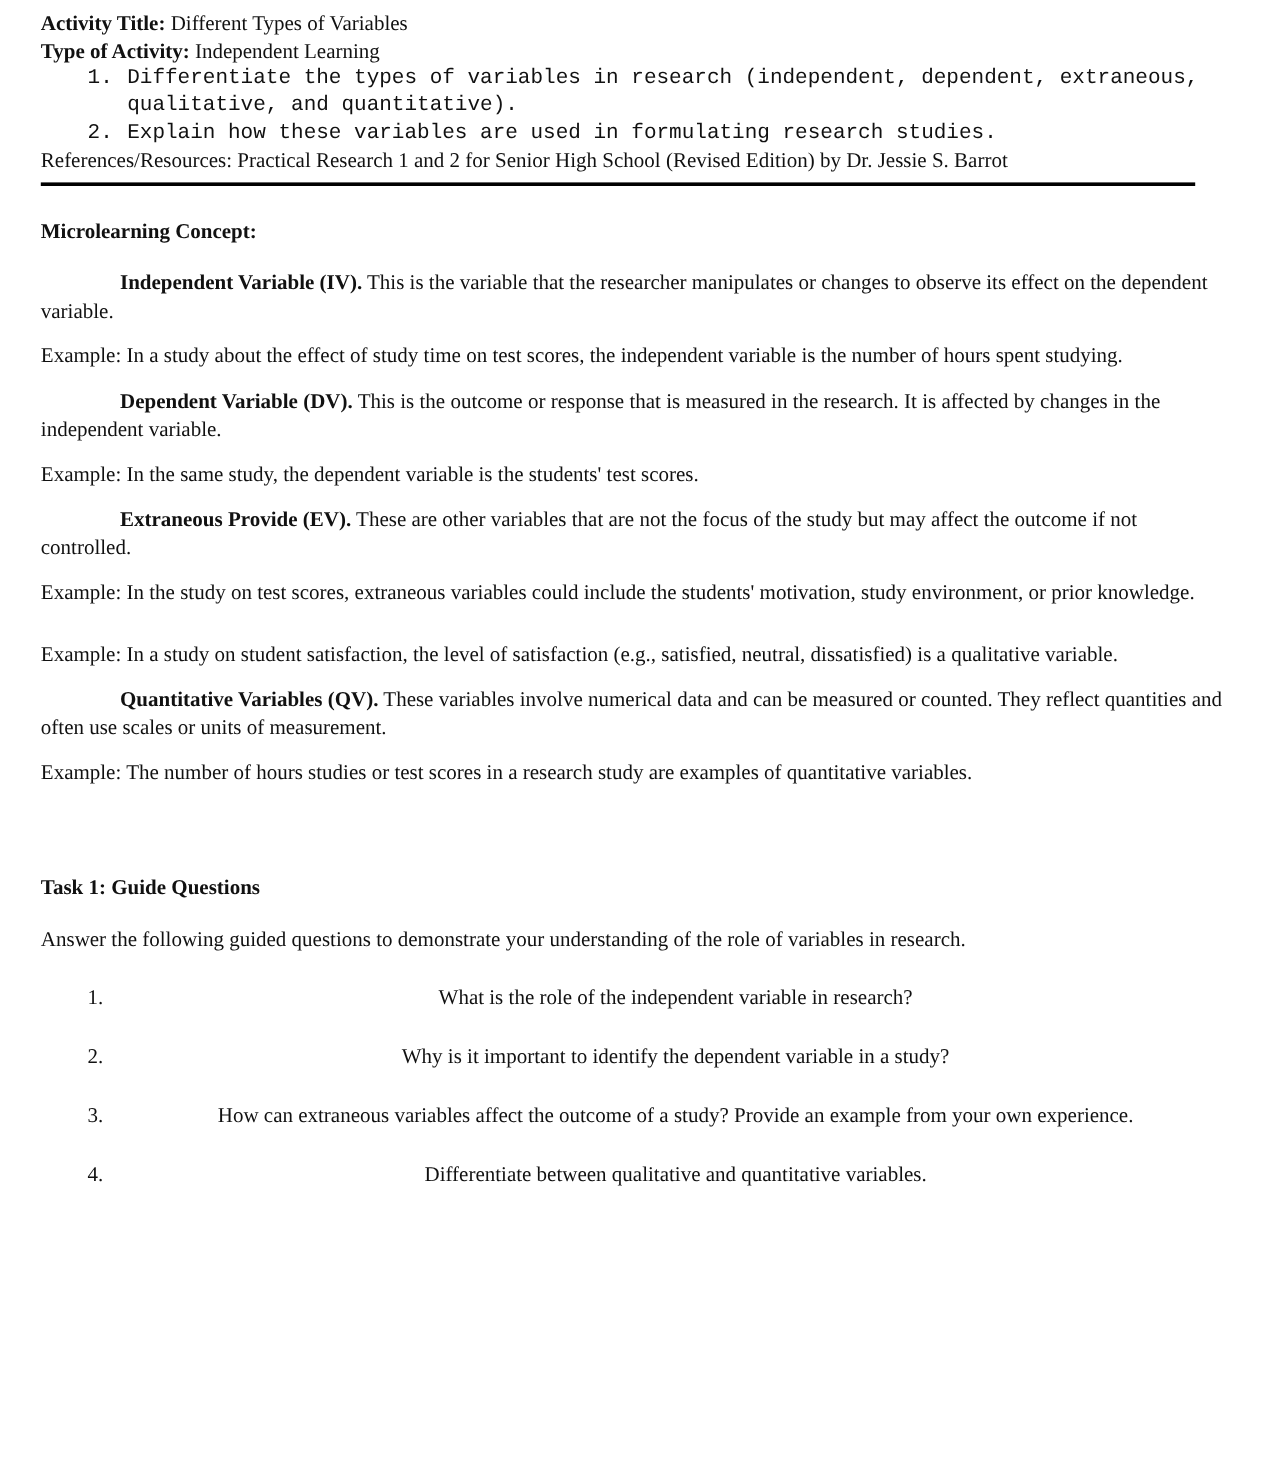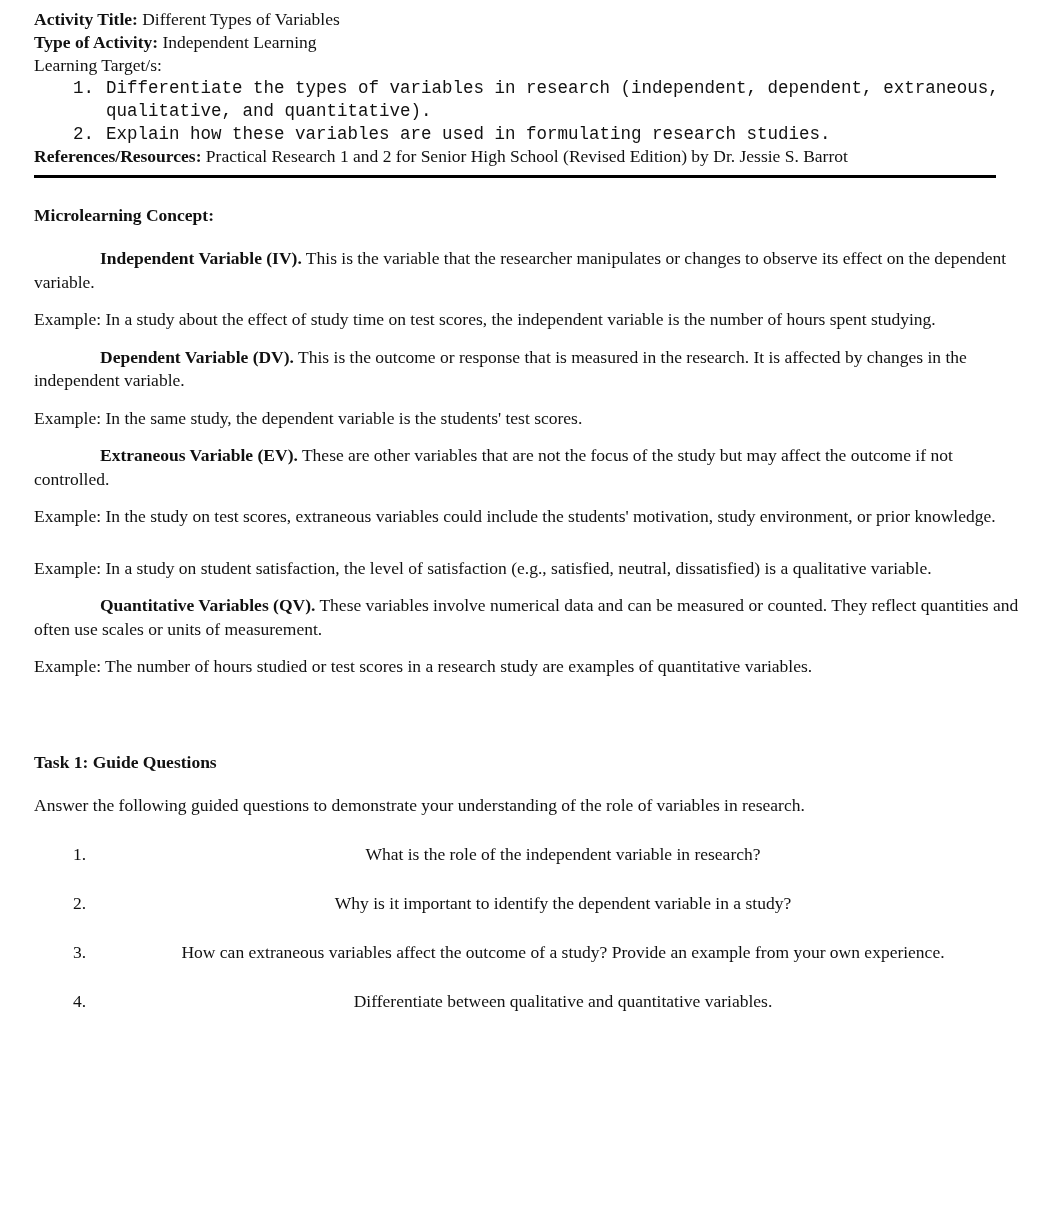--- a/index.html
+++ b/index.html
@@ -59,21 +59,21 @@
     left: 39px;
     top: 0;
     width: 22px;
     text-align: left;
   }
 
   .refs {
     margin: 0;
     line-height: 1.315;
   }
-  .refs .lbl { font-weight: bold; }
+  .refs .lbl { font-weight: normal; }
 
   .divider {
     margin: 7px 0 0 0;
     height: 3px;
     background: #000000;
     width: 962px;
   }
 
   
   .section-head {
@@ -123,21 +123,20 @@
 
 <div class="page">
   <div class="content">
 
     <div>
 
       <p class="meta-line"><span class="lbl">Activity Title:</span> <span>Different Types of Variables</span></p>
 
       <p class="meta-line"><span class="lbl">Type of Activity:</span> <span>Independent Learning</span></p>
 
-      <p class="meta-line">Learning Target/s:</p>
 
       <ol class="targets">
         <li>Differentiate the types of variables in research (independent, dependent, extraneous, qualitative, and quantitative).</li>
         <li>Explain how these variables are used in formulating research studies.</li>
       </ol>
 
       <p class="refs"><span class="lbl">References/Resources:</span> <span>Practical Research 1 and 2 for Senior High School (Revised Edition) by Dr. Jessie S. Barrot</span></p>
 
       <div class="divider"></div>
     </div>
@@ -153,34 +152,34 @@
     <p class="para">Example: In a study about the effect of study time on test scores, the independent variable is the number of hours spent studying.</p>
 
     <div class="gap-sm"></div>
 
     <p class="para indent"><span class="term">Dependent Variable (DV).</span><span> This is the outcome or response that is measured in the research. It is affected by changes in the independent variable.</span></p>
     <div class="gap-sm"></div>
     <p class="para">Example: In the same study, the dependent variable is the students' test scores.</p>
 
     <div class="gap-sm"></div>
 
-    <p class="para indent"><span class="term">Extraneous Variable (EV).</span><span> These are other variables that are not the focus of the study but may affect the outcome if not controlled.</span></p>
+    <p class="para indent"><span class="term">Extraneous Provide (EV).</span><span> These are other variables that are not the focus of the study but may affect the outcome if not controlled.</span></p>
     <div class="gap-sm"></div>
     <p class="para">Example: In the study on test scores, extraneous variables could include the students' motivation, study environment, or prior knowledge.</p>
 
     <div class="gap-sm"></div>
 
     <div class="gap-sm"></div>
     <p class="para">Example: In a study on student satisfaction, the level of satisfaction (e.g., satisfied, neutral, dissatisfied) is a qualitative variable.</p>
 
     <div class="gap-sm"></div>
 
     <p class="para indent"><span class="term">Quantitative Variables (QV).</span><span> These variables involve numerical data and can be measured or counted. They reflect quantities and often use scales or units of measurement.</span></p>
     <div class="gap-sm"></div>
-    <p class="para">Example: The number of hours studied or test scores in a research study are examples of quantitative variables.</p>
+    <p class="para">Example: The number of hours studies or test scores in a research study are examples of quantitative variables.</p>
 
     <div class="gap-xl"></div>
 
     <p class="section-head">Task 1: Guide Questions</p>
 
     <div class="gap-md"></div>
 
     <p class="para">Answer the following guided questions to demonstrate your understanding of the role of variables in research.</p>
 
     <div class="gap-lg"></div>

